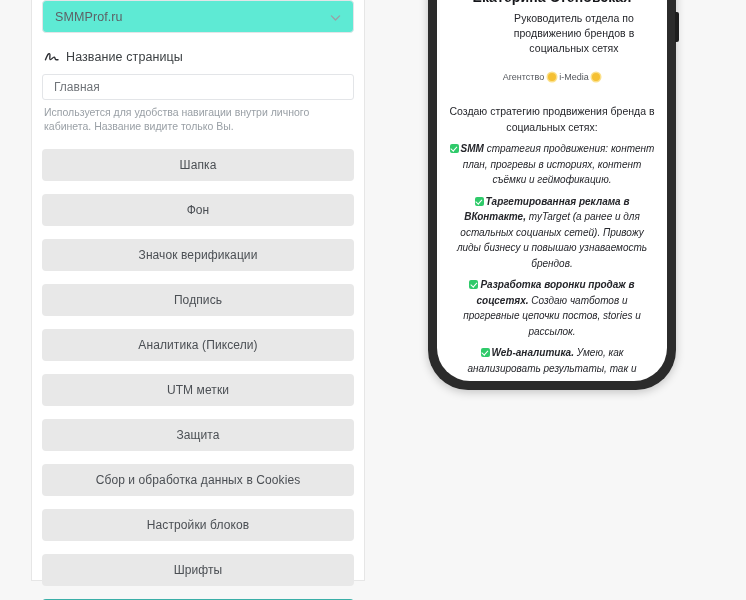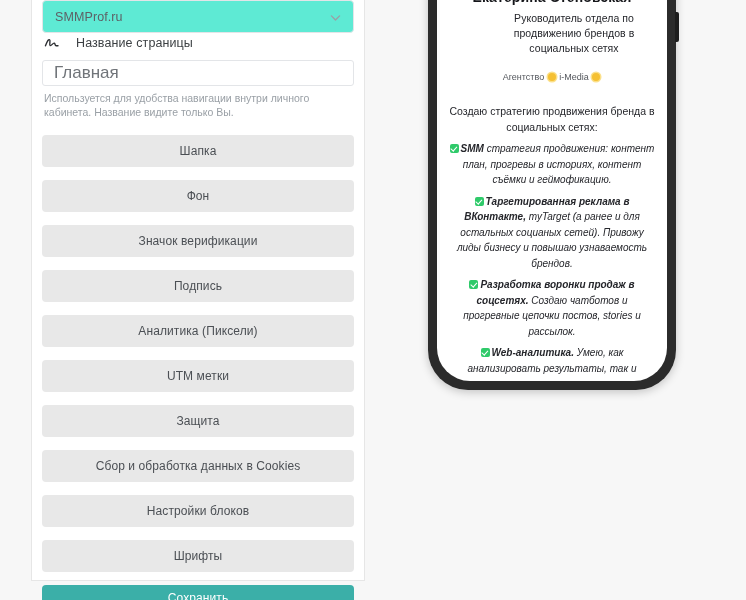--- a/index.html
+++ b/index.html
@@ -55,22 +55,22 @@
     right: 11px; top: 50%;
     width: 13px; height: 13px;
     margin-top: -6px;
   }
   .chev svg { display: block; }
 
   
   .field-label-row {
     display: flex;
     align-items: flex-end;
-    gap: 17px;
-    margin-top: 3px;
+    gap: 7px;
+    margin-top: 17px;
     padding-left: 2px;
   }
   .label-icon {
     width: 15px; height: 13px;
     display: inline-flex;
     align-items: center;
     justify-content: center;
     flex: 0 0 auto;
   }
   .field-label-text {
@@ -83,21 +83,21 @@
   .page-name-input {
     margin-top: 10px;
     width: 312px;
     height: 26px;
     background: #ffffff;
     border: 1px solid #e3e5e8;
     border-radius: 3px;
     display: flex;
     align-items: center;
     padding: 0 11px;
-    font-size: 17px;
+    font-size: 12px;
     color: #707479;
   }
   .helper {
     margin-top: 6px;
     width: 308px;
     font-size: 10.5px;
     line-height: 13.5px;
     color: #9aa0a6;
     padding-left: 2px;
   }

